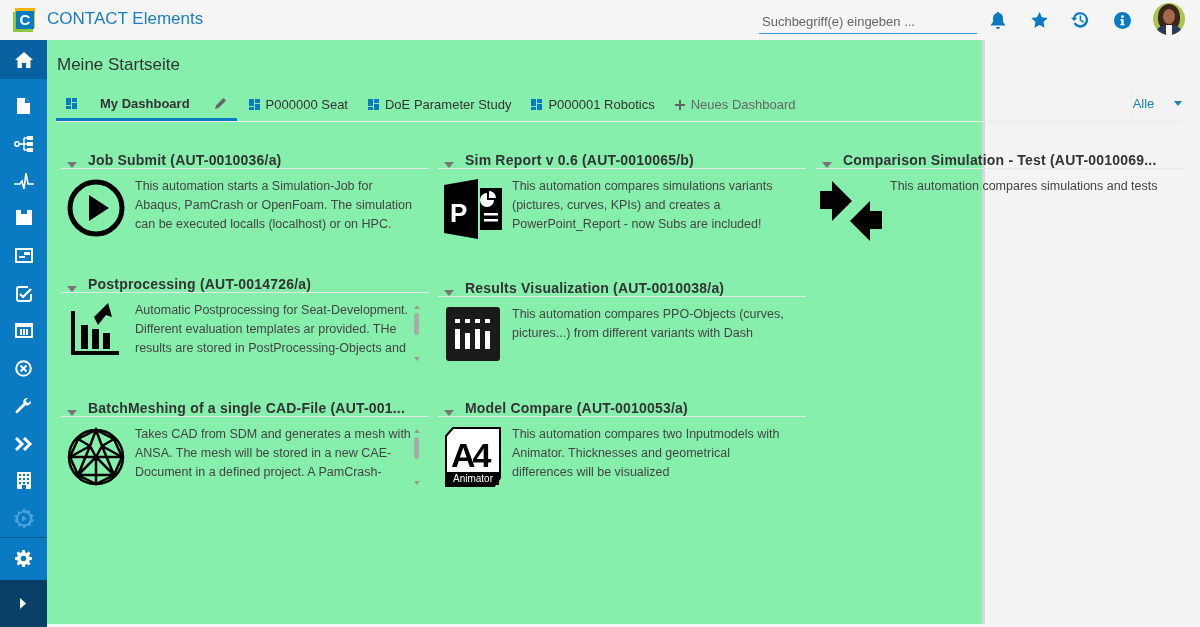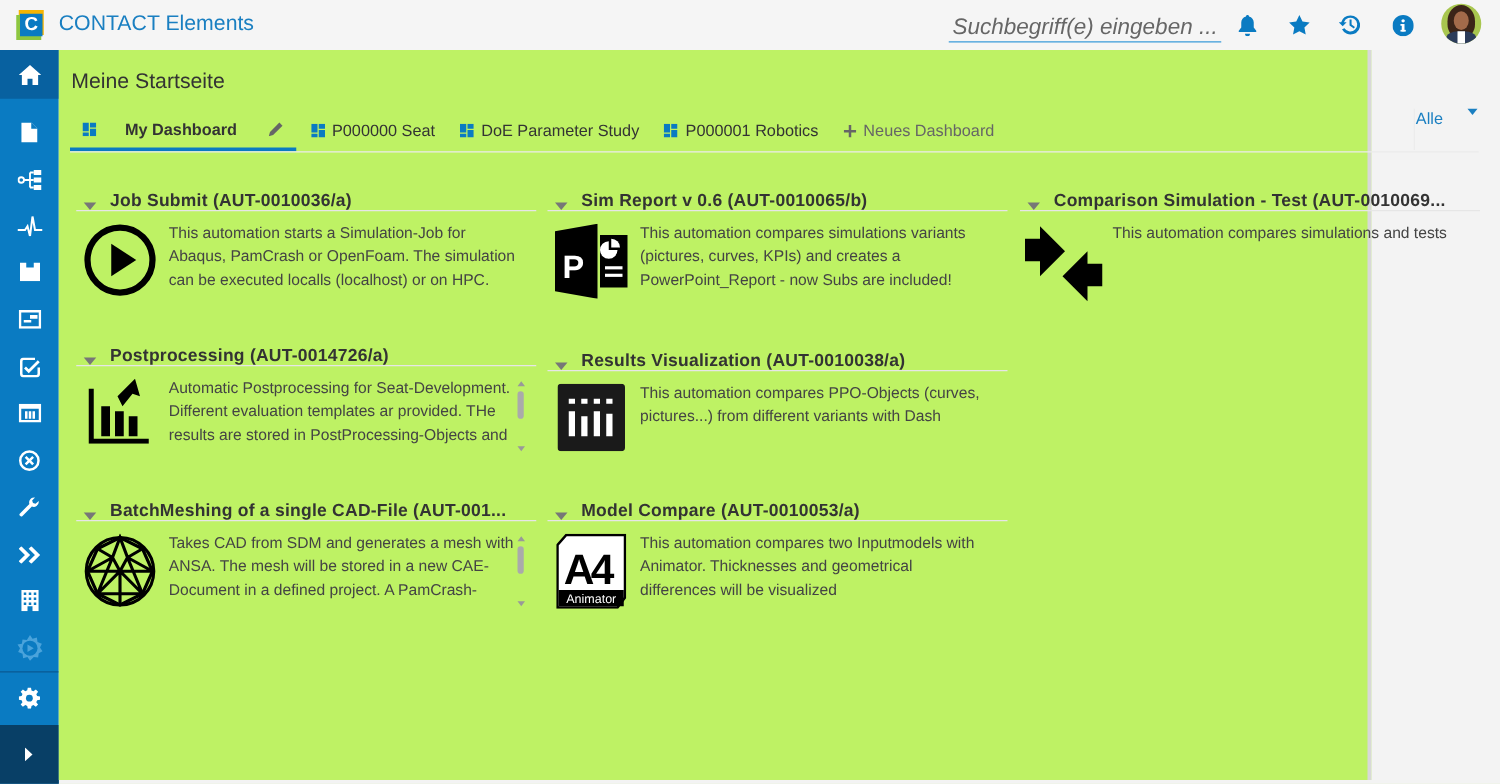--- a/index.html
+++ b/index.html
@@ -5,45 +5,45 @@
   * { box-sizing: border-box; margin: 0; padding: 0; }
   html, body { width: 1200px; height: 627px; overflow: hidden; background: #f3f3f3; font-family: "Liberation Sans", "DejaVu Sans", sans-serif; color: #333; }
 
   
   .topbar { position: absolute; left: 0; top: 0; width: 1200px; height: 40px; background: #f5f5f5; display: flex; align-items: center; }
   .logo { position: absolute; left: 13px; top: 8px; width: 24px; height: 24px; }
   .logo .l-yellow { position: absolute; left: 2px; top: 0; width: 20px; height: 20px; background: #f5b400; }
   .logo .l-green { position: absolute; left: 0; top: 4px; width: 20px; height: 20px; background: #8dc63f; }
   .logo .l-blue { position: absolute; left: 3px; top: 3px; width: 18px; height: 18px; background: #0a7bc2; color: #fff; font-weight: bold; font-size: 15px; line-height: 18px; text-align: center; }
   .app-title { position: absolute; left: 47px; top: 9px; font-size: 17px; color: #1a7fc1; }
-  .search { position: absolute; left: 759px; top: 10px; width: 218px; height: 24px; border: none; border-bottom: 1px solid #3a9bd9; background: transparent; font-size: 18px; color: #555; padding: 0 3px; font-family: "Liberation Sans", sans-serif; font-style: italic; }
+  .search { position: absolute; left: 759px; top: 10px; width: 218px; height: 24px; border: none; border-bottom: 1px solid #3a9bd9; background: transparent; font-size: 13px; color: #555; padding: 0 3px; font-family: "Liberation Sans", sans-serif; }
   .search::placeholder { color: #666; }
   .top-icon { position: absolute; top: 9px; width: 22px; height: 22px; display: flex; align-items: center; justify-content: center; color: #0a7bc2; }
   .avatar { position: absolute; left: 1153px; top: 3px; width: 32px; height: 32px; border-radius: 50%; background: #a8c64f; overflow: hidden; }
   .avatar .hair { position: absolute; left: 5px; top: 1px; width: 22px; height: 26px; border-radius: 50% 50% 40% 40%; background: #3b2418; }
   .avatar .face { position: absolute; left: 10px; top: 6px; width: 12px; height: 15px; border-radius: 50%; background: #a26a4a; }
   .avatar .body { position: absolute; left: 4px; top: 22px; width: 24px; height: 14px; border-radius: 40% 40% 0 0; background: #2b3b5a; }
   .avatar .shirt { position: absolute; left: 13px; top: 22px; width: 6px; height: 10px; background: #fff; }
 
   
   .sidebar { position: absolute; left: 0; top: 40px; width: 47px; height: 587px; background: #0a7bc2; }
   .sb-home { position: absolute; left: 0; top: 0; width: 47px; height: 39px; background: #0861a0; display: flex; align-items: center; justify-content: center; }
   .sb-item { position: absolute; left: 0; width: 47px; height: 37px; display: flex; align-items: center; justify-content: center; }
   .sb-divider { position: absolute; left: 0; width: 47px; height: 1px; background: #0a5a92; }
   .sb-toggle { position: absolute; left: 0; top: 540px; width: 47px; height: 47px; background: #083f66; display: flex; align-items: center; justify-content: center; }
 
   
-  .main { position: absolute; left: 47px; top: 40px; width: 1050px; height: 584px; background: #bef264; border-right: 3px solid #d8d8d8; }
+  .main { position: absolute; left: 47px; top: 40px; width: 938px; height: 584px; background: #86efac; border-right: 3px solid #d8d8d8; }
   .page-title { position: absolute; left: 10px; top: 15px; font-size: 17px; color: #333; }
   .tabs { position: absolute; left: 9px; top: 48px; height: 33px; display: flex; }
   .tab { display: flex; align-items: center; height: 33px; padding: 0 10px; font-size: 13px; color: #333; gap: 6px; }
   .tab.active { font-weight: bold; border-bottom: 3px solid #0a7bc2; gap: 23px; }
   .tab.new { color: #666; }
   .tabs-line { position: absolute; left: 9px; top: 81px; width: 1127px; height: 1px; background: #ececec; }
-  .alle { position: absolute; left: 1084px; top: 47px; width: 52px; height: 33px; border-left: 1px solid #ececec; display: flex; justify-content: center; gap: 20px; color: #1a7fc1; font-size: 13px; }
+  .alle { position: absolute; left: 1084px; top: 47px; width: 52px; height: 33px; border-left: 1px solid #ececec; display: flex; align-items: center; justify-content: center; gap: 20px; color: #1a7fc1; font-size: 13px; }
 
   .widget { position: absolute; width: 368px; }
   .w-head { height: 28px; display: flex; align-items: flex-end; font-size: 14px; font-weight: bold; color: #333; letter-spacing: 0.2px; border-bottom: 1px solid #e6e6e6; padding-left: 6px; white-space: nowrap; overflow: hidden; }
   .w-head .caret { width: 0; height: 0; border-left: 5px solid transparent; border-right: 5px solid transparent; border-top: 6px solid #777; margin-right: 11px; }
   .w-body { position: relative; height: 76px; padding-top: 8px; display: flex; }
   .w-icon { width: 70px; height: 62px; display: flex; align-items: flex-start; justify-content: center; padding-top: 2px; }
   .w-text { flex: 1; font-size: 12.5px; line-height: 19px; color: #444; padding-left: 4px; padding-right: 14px; overflow: hidden; height: 60px; }
   .scrollbar { position: absolute; right: 8px; top: 12px; width: 8px; height: 56px; }
   .scrollbar .up, .scrollbar .down { position: absolute; left: 1px; width: 0; height: 0; border-left: 3px solid transparent; border-right: 3px solid transparent; }
   .scrollbar .up { top: 0; border-bottom: 4px solid #999; }

